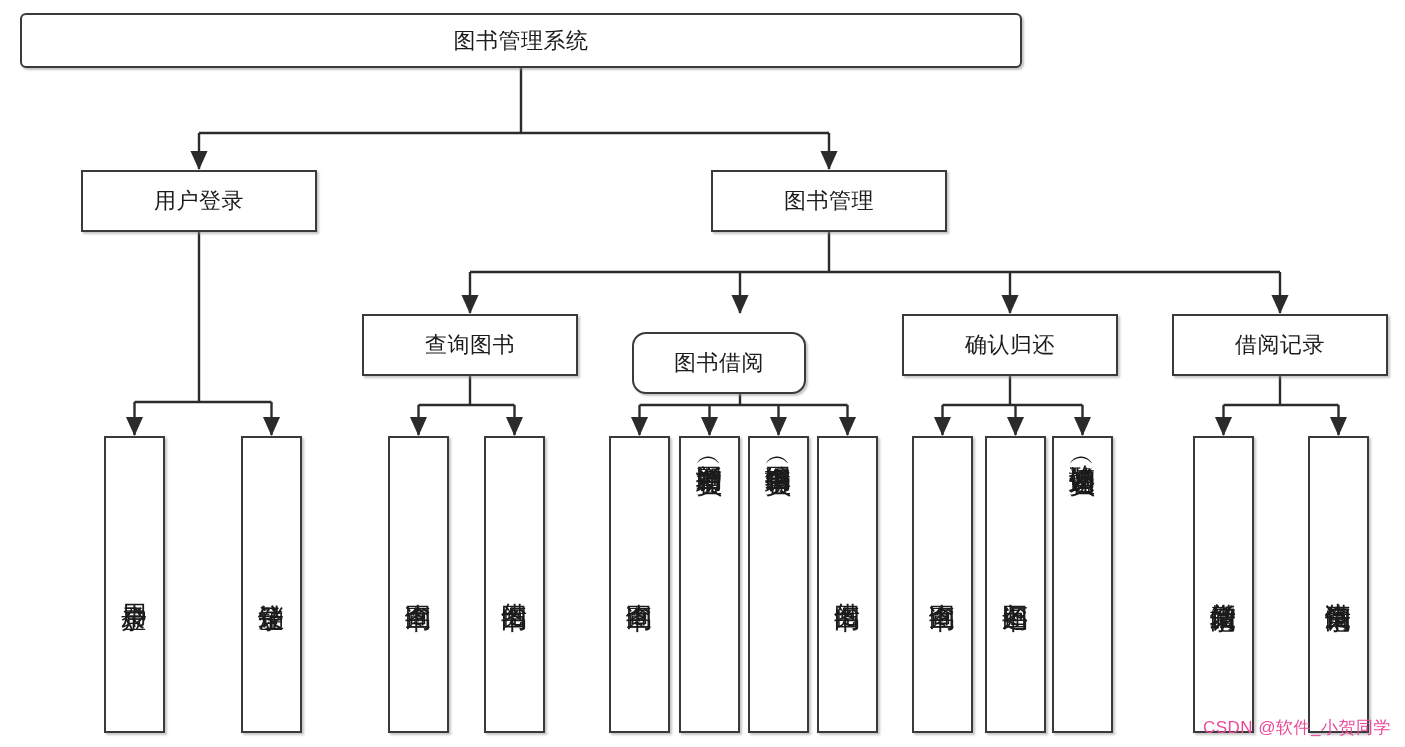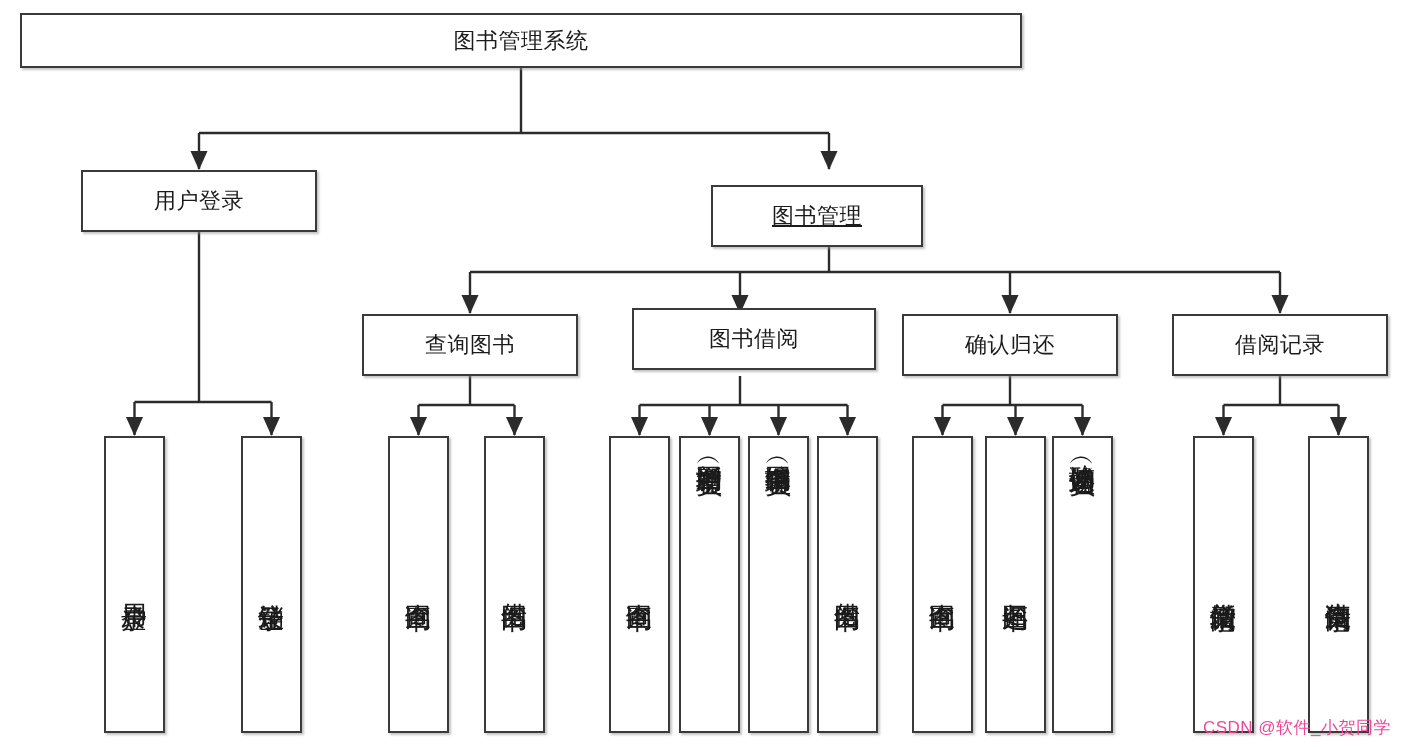--- a/index.html
+++ b/index.html
@@ -113,33 +113,33 @@
         <line x1="1015.5" y1="405" x2="1015.5" y2="435" stroke="#2b2b2b" stroke-width="2.4" marker-end="url(#arrowhead)"></line>
         <line x1="1082.5" y1="405" x2="1082.5" y2="435" stroke="#2b2b2b" stroke-width="2.4" marker-end="url(#arrowhead)"></line>
         <line x1="1280" y1="376" x2="1280" y2="405" stroke="#2b2b2b" stroke-width="2.4"></line>
         <line x1="1223.5" y1="405" x2="1338.5" y2="405" stroke="#2b2b2b" stroke-width="2.4"></line>
         <line x1="1223.5" y1="405" x2="1223.5" y2="435" stroke="#2b2b2b" stroke-width="2.4" marker-end="url(#arrowhead)"></line>
         <line x1="1338.5" y1="405" x2="1338.5" y2="435" stroke="#2b2b2b" stroke-width="2.4" marker-end="url(#arrowhead)"></line>
       </g>
   </svg>
 
   <div id="node-layer">
-      <div class="node horizontal" style="left: 20px; top: 13px; width: 1002px; height: 55px;">
+      <div class="node horizontal" style="left: 20px; top: 13px; width: 1002px; height: 55px; border-radius: 6px;">
         <span class="node-label">图书管理系统</span>
       </div>
       <div class="node horizontal" style="left: 81px; top: 170px; width: 236px; height: 62px;">
         <span class="node-label">用户登录</span>
       </div>
-      <div class="node horizontal" style="left: 711px; top: 185px; width: 212px; height: 62px; text-decoration: underline;">
+      <div class="node horizontal" style="left: 711px; top: 170px; width: 236px; height: 62px;">
         <span class="node-label">图书管理</span>
       </div>
       <div class="node horizontal" style="left: 362px; top: 314px; width: 216px; height: 62px;">
         <span class="node-label">查询图书</span>
       </div>
-      <div class="node horizontal" style="left: 632px; top: 308px; width: 244px; height: 62px;">
+      <div class="node horizontal" style="left: 632px; top: 332px; width: 174px; height: 62px; border-radius: 14px;">
         <span class="node-label">图书借阅</span>
       </div>
       <div class="node horizontal" style="left: 902px; top: 314px; width: 216px; height: 62px;">
         <span class="node-label">确认归还</span>
       </div>
       <div class="node horizontal" style="left: 1172px; top: 314px; width: 216px; height: 62px;">
         <span class="node-label">借阅记录</span>
       </div>
       <div class="node vertical center-text" style="left: 104px; top: 436px; width: 61px; height: 297px;">
         <span class="node-label">用户登录</span>

